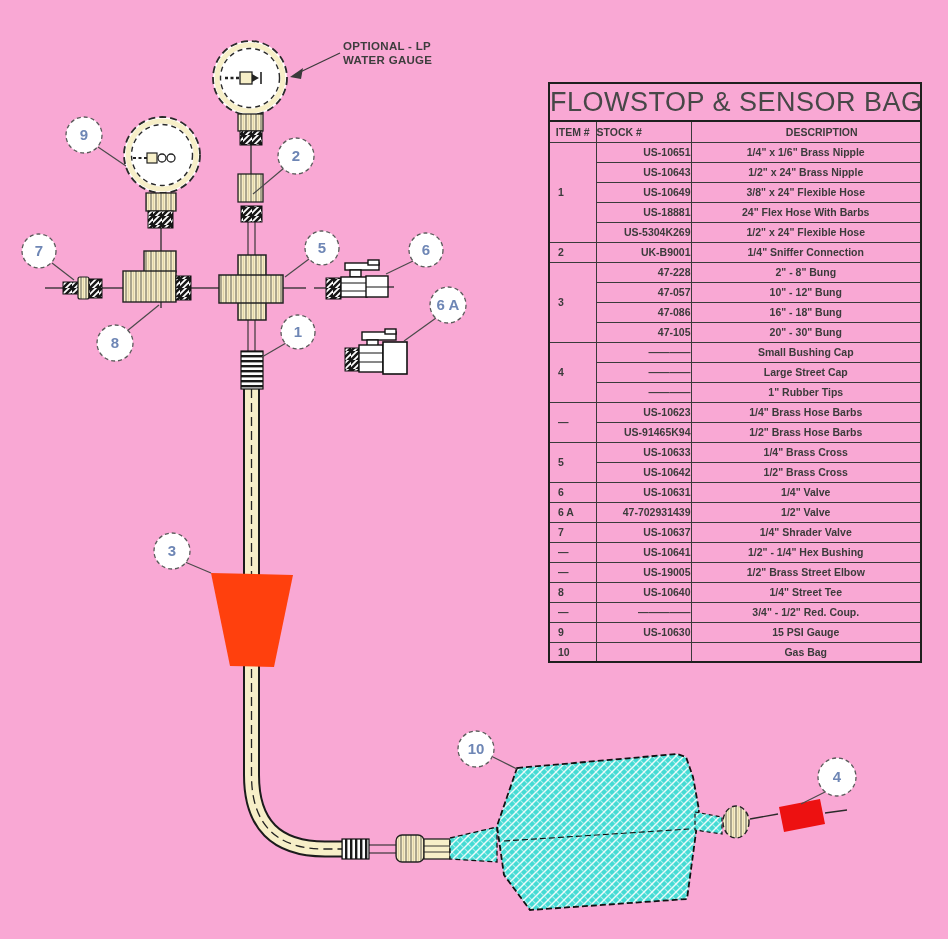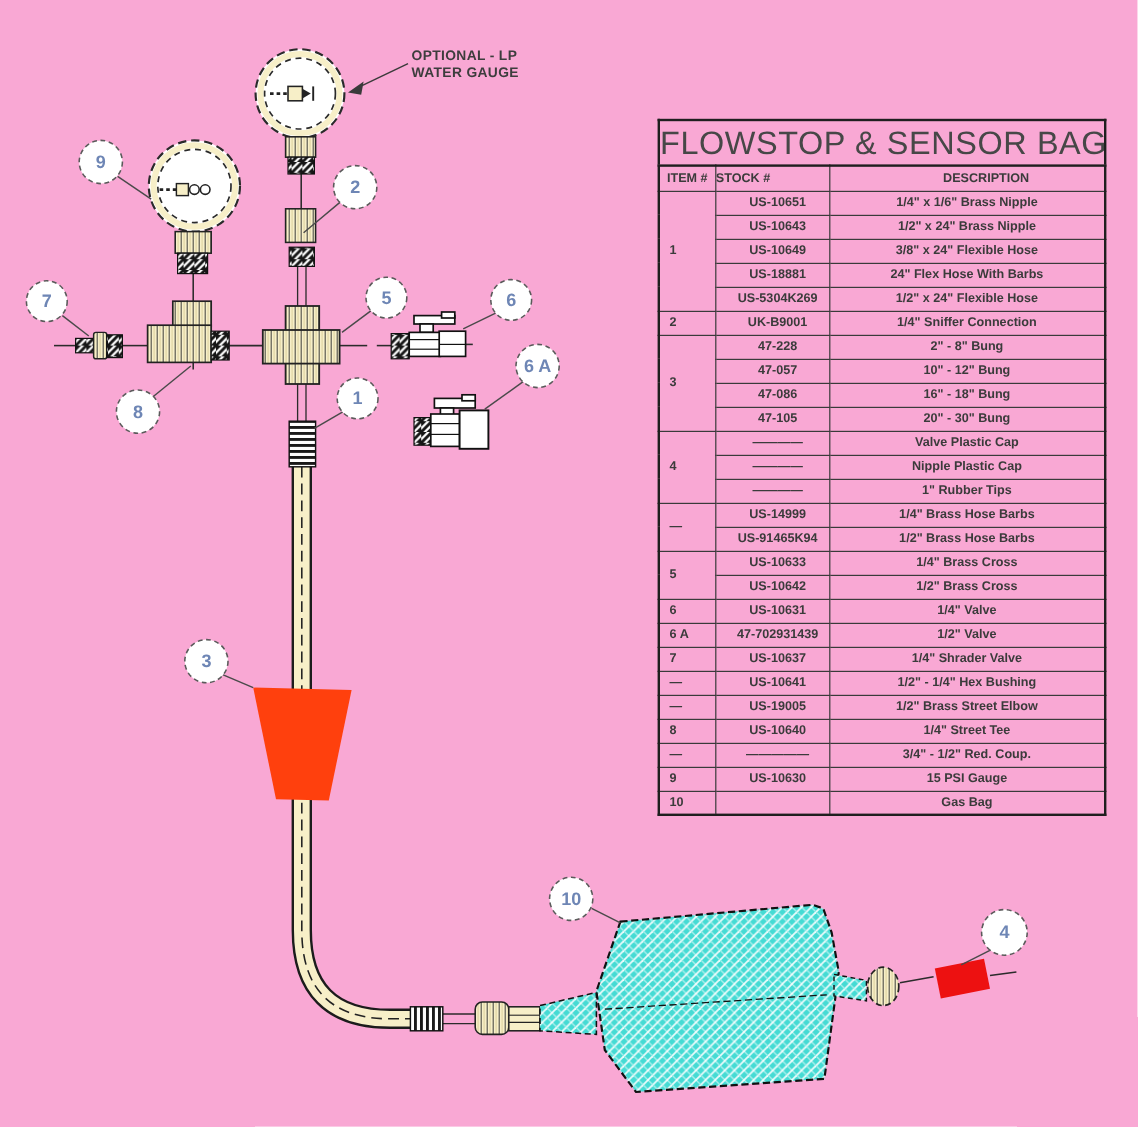--- a/index.html
+++ b/index.html
@@ -1,30 +1,30 @@
 <!DOCTYPE html>
 <html><head>
 <meta charset="utf-8">
 <style>
   html,body{margin:0;padding:0;background:#fff;}
   .stage{position:relative;width:948px;height:939px;background:#f9a8d4;overflow:hidden;
          font-family:"Liberation Sans",sans-serif;}
   .stage svg{position:absolute;left:0;top:0;}
-  .parts-table{position:absolute;left:548px;top:99px;width:374px;color:#3b3b3b;}
+  .parts-table{position:absolute;left:548px;top:82px;width:374px;color:#3b3b3b;}
   .table-title{box-sizing:border-box;border:2px solid #1f1f1f;border-bottom:none;height:38px;
                line-height:36px;text-align:center;font-size:27px;color:#474747;white-space:nowrap;
                letter-spacing:.5px;}
   .parts-table table{border-collapse:collapse;width:100%;table-layout:fixed;border:2px solid #1f1f1f;}
   .parts-table th,.parts-table td{box-sizing:border-box;border:1px solid #3a3a3a;height:20px;
                padding:0;font-size:10.5px;font-weight:bold;white-space:nowrap;overflow:hidden;
                color:#3b3b3b;}
   .parts-table th{height:21px;padding-left:32px;}
   th.col-item,td.col-item{width:47px;text-align:left;padding-left:8px;}
   th.col-item{text-align:center;padding-left:0;}
-  th.col-stock,td.col-stock{width:95px;text-align:center;padding-left:9px;}
+  th.col-stock,td.col-stock{width:95px;text-align:right;padding-left:9px;}
   th.col-stock{text-align:left;padding-left:0;}
   th.col-desc,td.col-desc{text-align:center;}
   text.callout-num{font:bold 15px "Liberation Sans",sans-serif;}
   text.note-text{font:bold 11.5px "Liberation Sans",sans-serif;fill:#3d3d3d;letter-spacing:.3px;}
 </style>
 </head>
 <body>
 
 <div class="stage">
 
@@ -298,33 +298,33 @@
             <td class="col-stock">47-086</td>
             <td class="col-desc">16" - 18" Bung</td>
           </tr>
           <tr>
             <td class="col-stock">47-105</td>
             <td class="col-desc">20" - 30" Bung</td>
           </tr>
           <tr>
             <td class="col-item" rowspan="3">4</td>
             <td class="col-stock">————</td>
-            <td class="col-desc">Valve Plastic Cap</td>
+            <td class="col-desc">Small Bushing Cap</td>
           </tr>
           <tr>
             <td class="col-stock">————</td>
-            <td class="col-desc">Nipple Plastic Cap</td>
+            <td class="col-desc">Large Street Cap</td>
           </tr>
           <tr>
             <td class="col-stock">————</td>
             <td class="col-desc">1" Rubber Tips</td>
           </tr>
           <tr>
             <td class="col-item" rowspan="2">—</td>
-            <td class="col-stock">US-14999</td>
+            <td class="col-stock">US-10623</td>
             <td class="col-desc">1/4"  Brass Hose Barbs</td>
           </tr>
           <tr>
             <td class="col-stock">US-91465K94</td>
             <td class="col-desc">1/2"  Brass Hose Barbs</td>
           </tr>
           <tr>
             <td class="col-item" rowspan="2">5</td>
             <td class="col-stock">US-10633</td>
             <td class="col-desc">1/4" Brass Cross</td>

